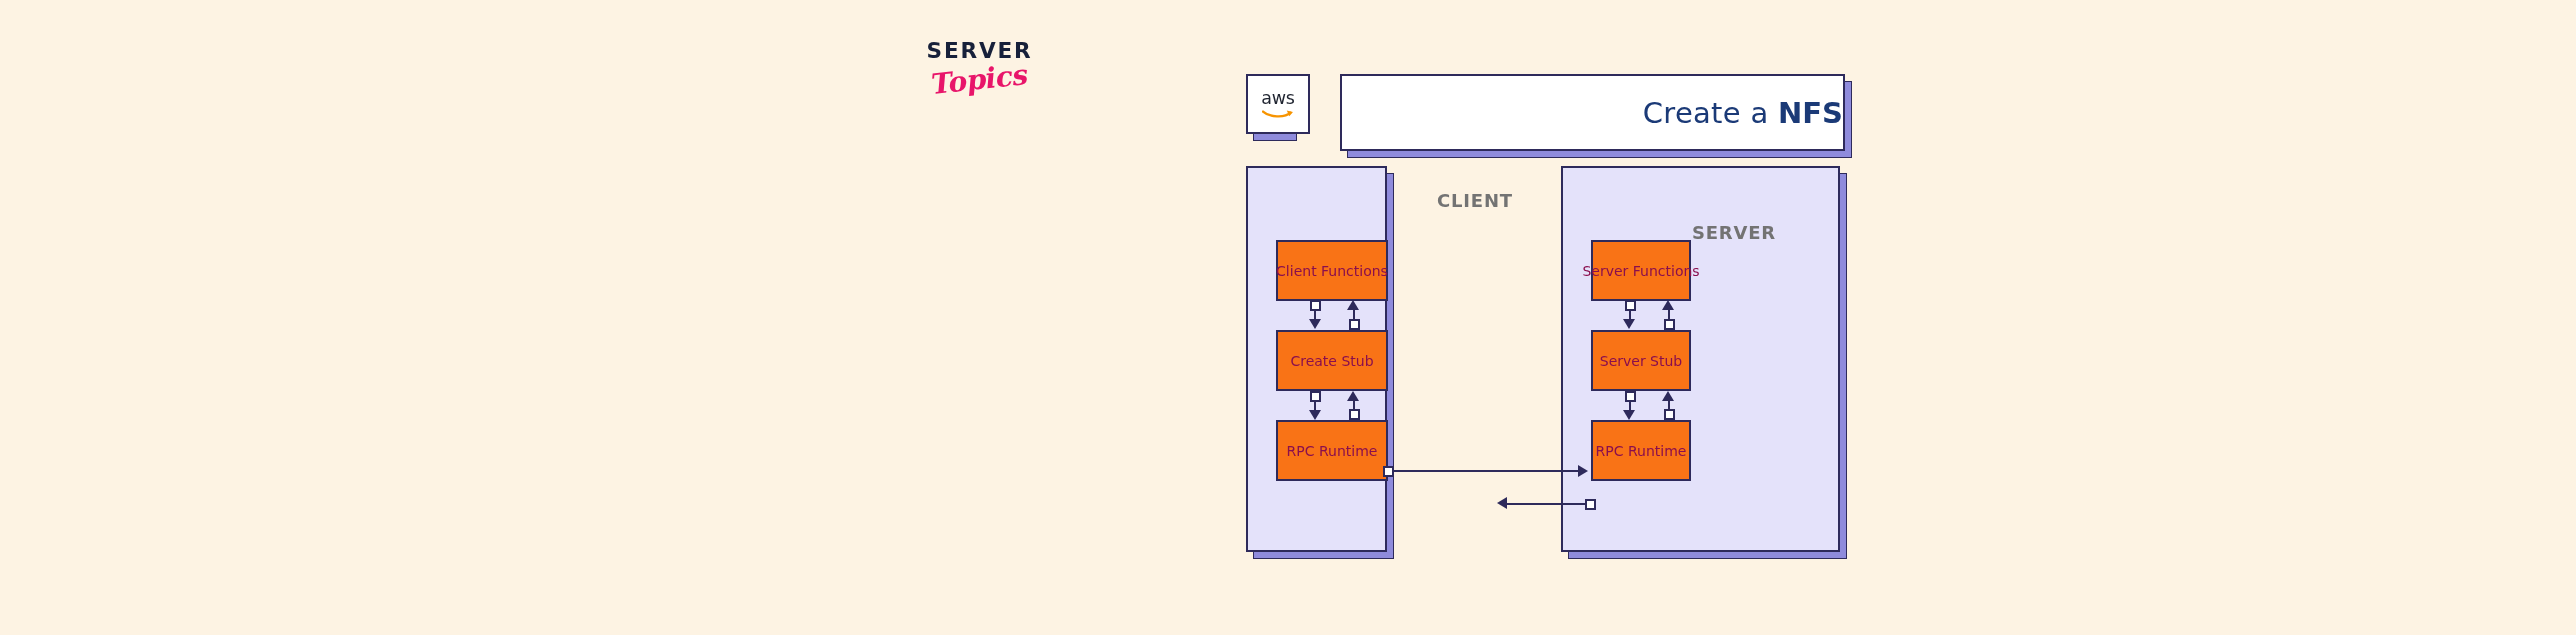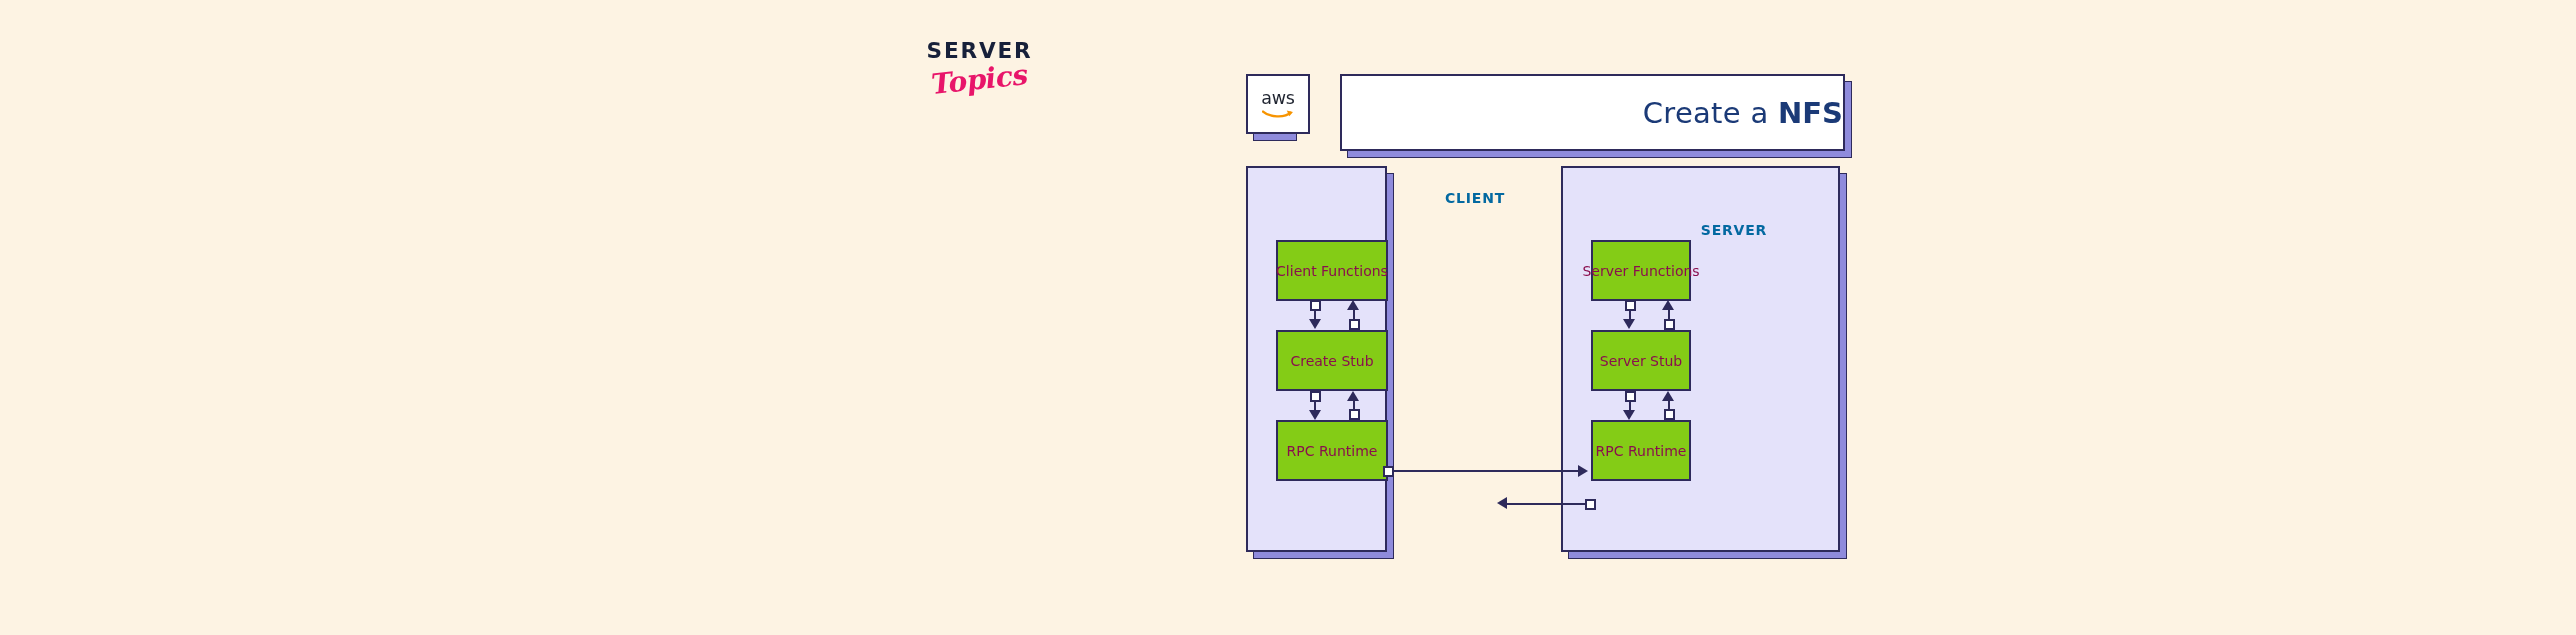--- a/index.html
+++ b/index.html
@@ -129,35 +129,35 @@
   #server-panel-shadow { left: 1568px; top: 173px; width: 279px; height: 386px; }
   #server-panel        { left: 1561px; top: 166px; width: 279px; height: 386px; }
 
   .panel-title {
     position: absolute;
     top: 21.6px;
     left: 0;
     width: 100%;
     text-align: center;
     font-family: "DejaVu Sans", sans-serif;
-    font-size: 14px;
+    font-size: 18px;
     font-weight: 700;
     letter-spacing: 0.8px;
-    color: #0369a1;
+    color: #737373;
   }
   
   #client-panel .panel-title { left: 88px; width: 278px; text-align: center; }
   #server-panel .panel-title { left: 32px;  width: 278px; text-align: center; margin-top: 32px; }
 
   
   .node {
     position: absolute;
     box-sizing: border-box;
     border: 2.1px solid #2E2A5B;
-    background: #84cc16;
+    background: #f97316;
     display: flex;
     align-items: center;
     justify-content: center;
     font-family: "DejaVu Sans", sans-serif;
     font-size: 14px;
     color: #8A0F4E;
     z-index: 3;
     white-space: nowrap;
   }
   .node-client { left: 1276px; width: 112px; height: 61px; }

